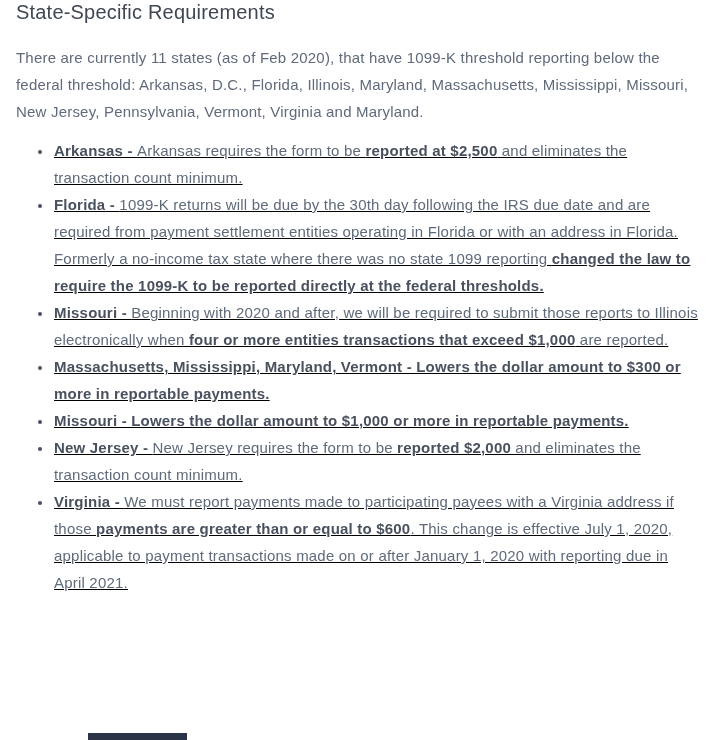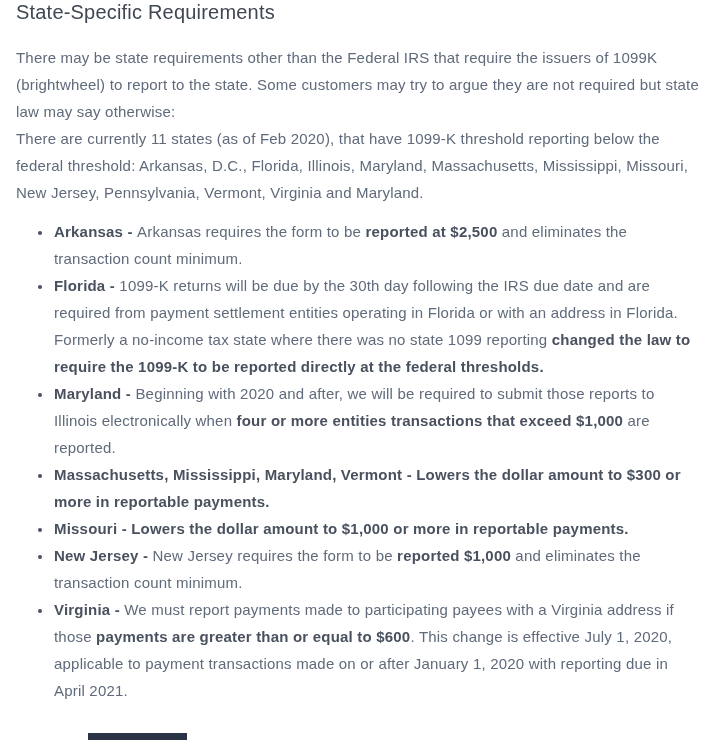--- a/index.html
+++ b/index.html
@@ -29,20 +29,21 @@
     margin: 0;
     font-size: 15px;
     line-height: 27px;
     color: #5f6a7a;
     letter-spacing: 0.2px;
   }
   ul.req-list {
     margin: 12px 0 0 0;
     padding-left: 37px;
     list-style: disc outside;
+    text-decoration: underline;
   }
   ul.req-list li {
     margin: 0;
     padding-left: 1px;
     font-size: 15px;
     line-height: 27px;
     color: #5f6a7a;
     letter-spacing: 0.2px;
   }
   ul.req-list li::marker {
@@ -62,28 +63,27 @@
     background: #2b3347;
   }
 </style>
 </head>
 <body>
 
 <div class="page">
   <h1 class="doc-title">State-Specific Requirements</h1>
 
   <div class="intro">
-      <p>There may be state requirements other than the Federal IRS that require the issuers of 1099K (brightwheel) to report to the state. Some customers may try to argue they are not required but state law may say otherwise:</p>
       <p>There are currently 11 states (as of Feb 2020), that have 1099-K threshold reporting below the federal threshold: Arkansas, D.C., Florida, Illinois, Maryland, Massachusetts, Mississippi, Missouri,  New Jersey,  Pennsylvania, Vermont, Virginia and Maryland.</p>
     </div>
 
   <ul class="req-list">
       <li><strong>Arkansas - </strong><span>Arkansas requires the form to be </span><strong>reported at $2,500</strong><span> and eliminates the transaction count minimum.</span></li>
       <li><strong>Florida - </strong><span>1099-K returns will be due by the 30th day following the IRS due date and are required from payment settlement entities operating in Florida or with an address in Florida. Formerly a no-income tax state where there was no state 1099 reporting </span><strong>changed the law to require the 1099-K to be reported directly at the federal thresholds.</strong></li>
-      <li><strong>Maryland - </strong><span>Beginning with 2020 and after, we will be required to submit those reports to Illinois electronically when </span><strong>four or more entities transactions that exceed $1,000</strong><span> are reported.</span></li>
+      <li><strong>Missouri - </strong><span>Beginning with 2020 and after, we will be required to submit those reports to Illinois electronically when </span><strong>four or more entities transactions that exceed $1,000</strong><span> are reported.</span></li>
       <li><strong>Massachusetts, Mississippi, Maryland, Vermont - Lowers the dollar amount to $300 or more in reportable payments.</strong></li>
       <li><strong>Missouri - Lowers the dollar amount to $1,000 or more in reportable payments.</strong></li>
-      <li><strong>New Jersey - </strong><span>New Jersey requires the form to be </span><strong>reported $1,000</strong><span> and eliminates the transaction count minimum.</span></li>
+      <li><strong>New Jersey - </strong><span>New Jersey requires the form to be </span><strong>reported $2,000</strong><span> and eliminates the transaction count minimum.</span></li>
       <li><strong>Virginia - </strong><span>We must report payments made to participating payees with a Virginia address if those </span><strong>payments are greater than or equal to $600</strong><span>. This change is effective July 1, 2020, applicable to payment transactions made on or after January 1, 2020 with reporting due in April 2021.</span></li>
     </ul>
 
   <div class="cropped-bottom-element"></div>
 </div>
 
 </body></html>

